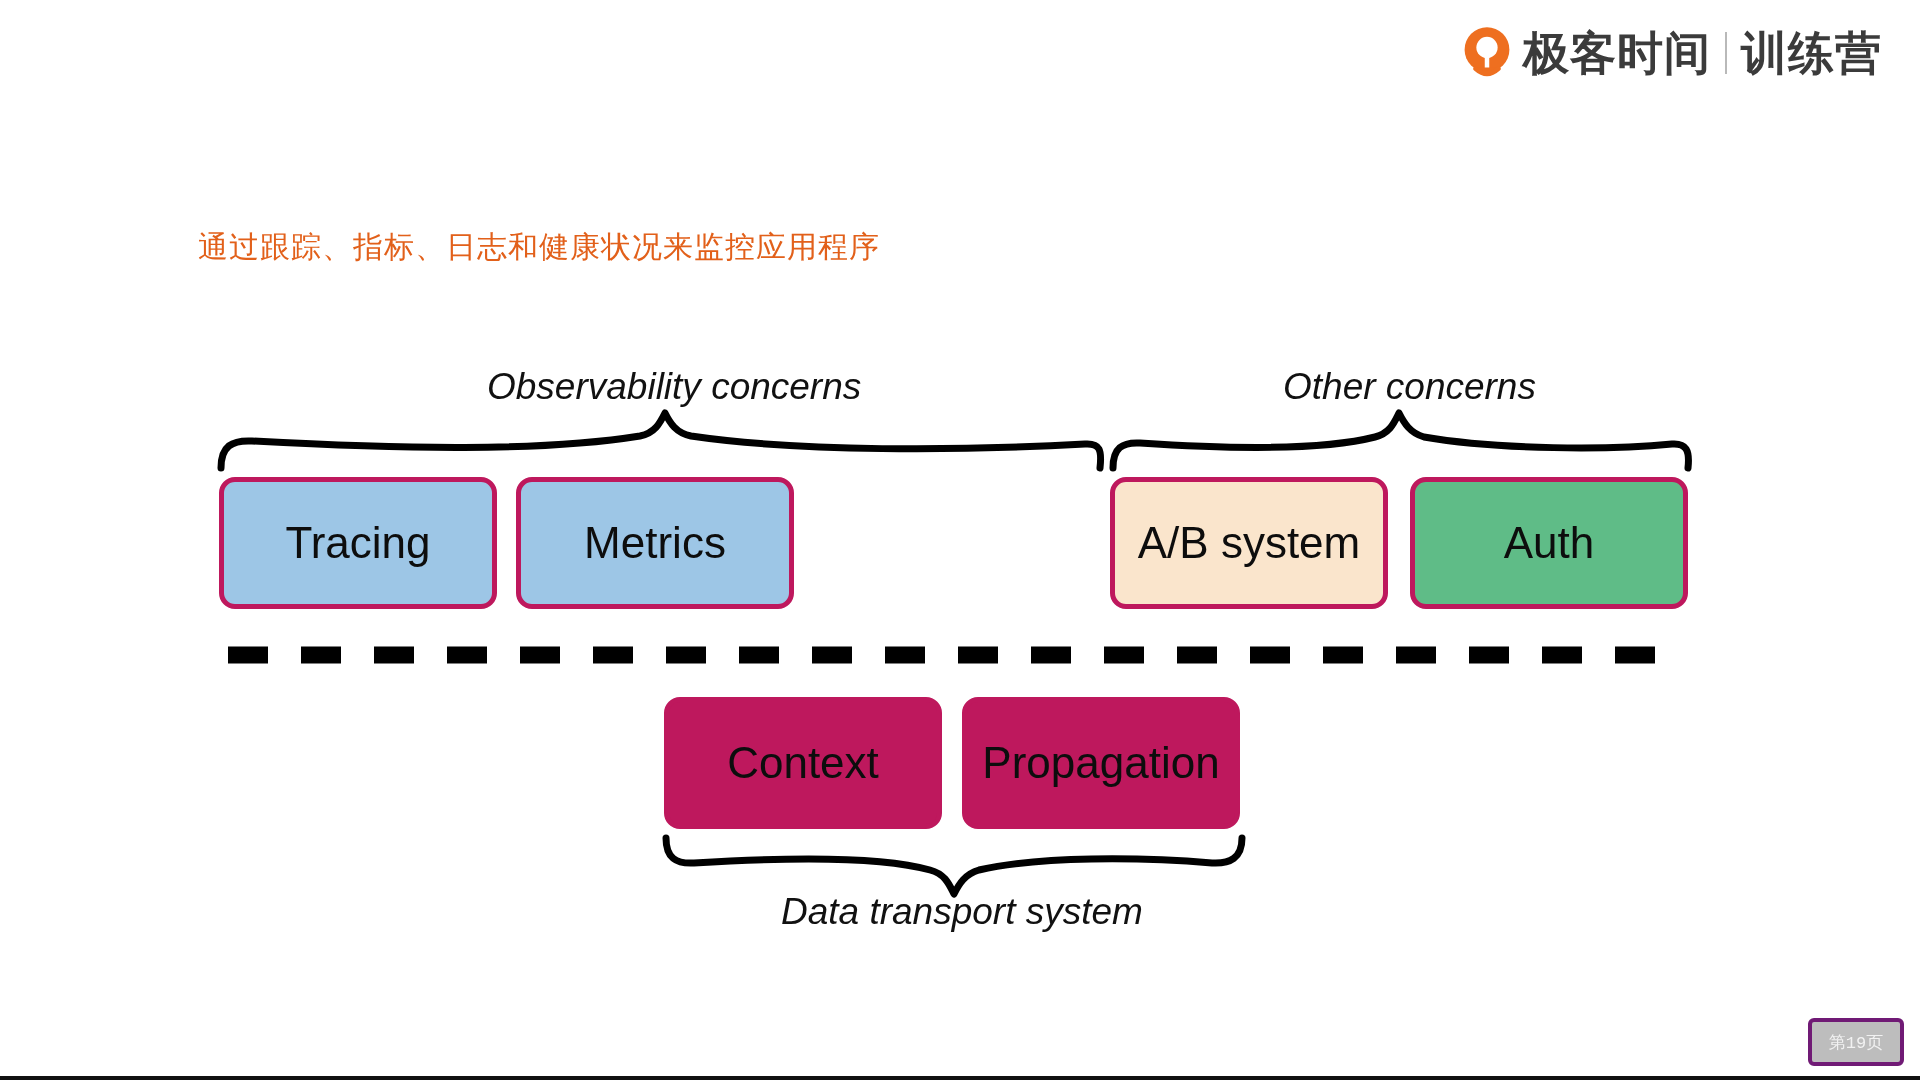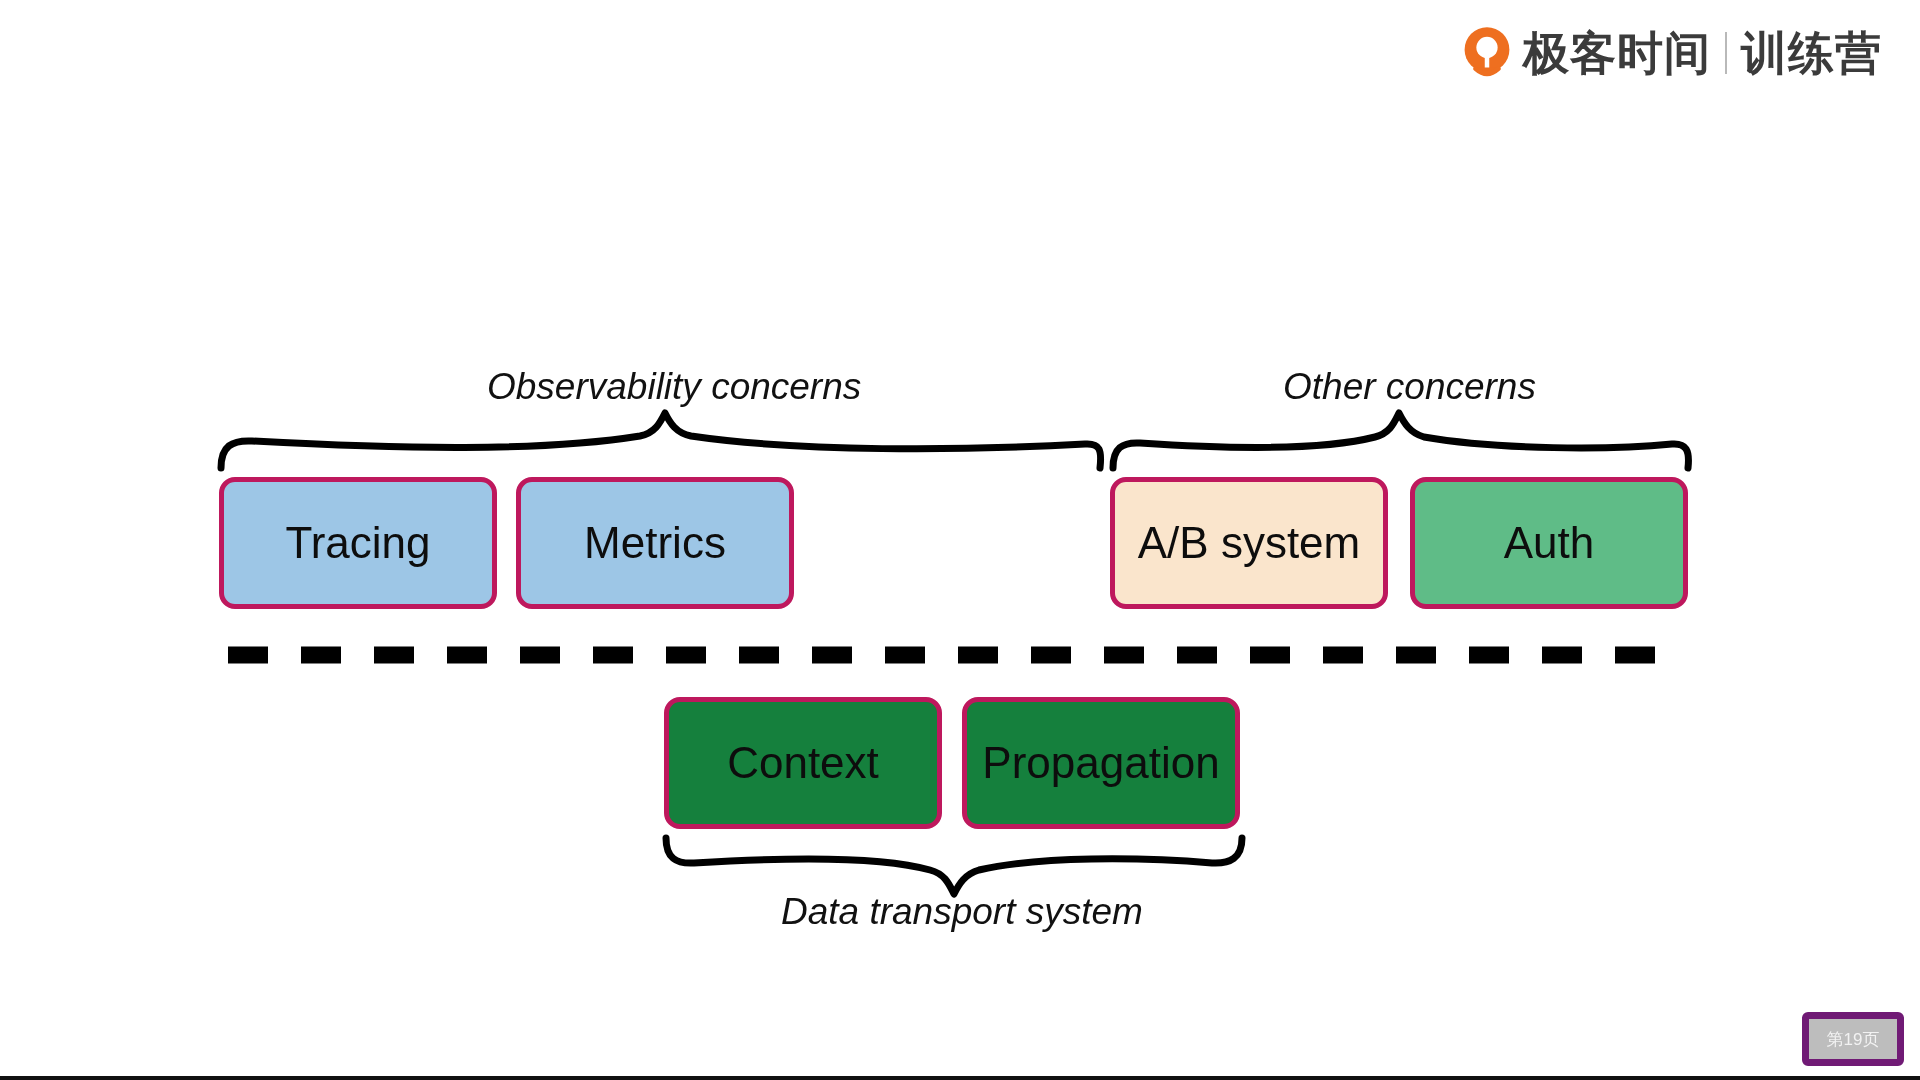--- a/index.html
+++ b/index.html
@@ -135,47 +135,47 @@
     font-family: "Liberation Sans", sans-serif;
     font-size: 44px;
     font-weight: 400;
     color: #0d0d0d;
     letter-spacing: 0px;
     white-space: nowrap;
   }
   .box-blue  { background: #9DC6E6; }
   .box-peach { background: #FAE5CC; }
   .box-green { background: #5FBC87; }
-  .box-pink  { background: #15803d; }
+  .box-pink  { background: #be185d; }
 
   
   #box-tracing    { left: 219px;  top: 477px; width: 278px; height: 132px; }
   #box-metrics    { left: 516px;  top: 477px; width: 278px; height: 132px; }
   #box-baggage    { left: 814px;  top: 477px; width: 278px; height: 132px; }
   #box-abtesting  { left: 1110px; top: 477px; width: 278px; height: 132px; }
   #box-auth       { left: 1410px; top: 477px; width: 278px; height: 132px; }
 
   
   #box-context     { left: 664px; top: 697px; width: 278px; height: 132px; }
   #box-propagation { left: 962px; top: 697px; width: 278px; height: 132px; }
 
   
   #page-badge {
     position: absolute;
     right: 16px;
     bottom: 14px;
     width: 88px;
     height: 40px;
     background: #bdbdbd;
-    border: 7px solid #701a75;
+    border: 4px solid #701a75;
     border-radius: 6px;
     display: flex;
     align-items: center;
     justify-content: center;
-    font-family: Liberation Sans, sans-serif;
+    font-family: Liberation Mono, monospace;
     font-size: 17px;
     color: #f2f2f2;
     letter-spacing: 0px;
   }
   #bottom-rule {
     position: absolute;
     left: 0;
     bottom: 0;
     width: 1920px;
     height: 4px;
@@ -195,20 +195,21 @@
       <path d="M30 78 Q50 96 70 78" fill="none" stroke="#EE6F20" stroke-width="9" stroke-linecap="round"></path>
       <path d="M33 76 Q50 88 67 76" fill="#EE6F20" stroke="none"></path>
     </svg>
     <div id="brand-text">
       <span class="brand-word">极客时间</span>
       <span class="brand-divider"></span>
       <span class="brand-word">训练营</span>
     </div>
   </div>
 
+  <div id="page-subtitle">通过跟踪、指标、日志和健康状况来监控应用程序</div>
 
   <svg id="diagram" viewBox="0 0 1920 1080">
 
     <path class="brace" d="M 221 468
              C 221 446, 232 440, 252 441
              C 400 449, 540 452, 640 436
              C 655 433, 660 423, 665 413
              C 670 423, 676 433, 691 436
              C 800 452, 960 451, 1085 444
              C 1100 443, 1102 450, 1100 468"></path>

